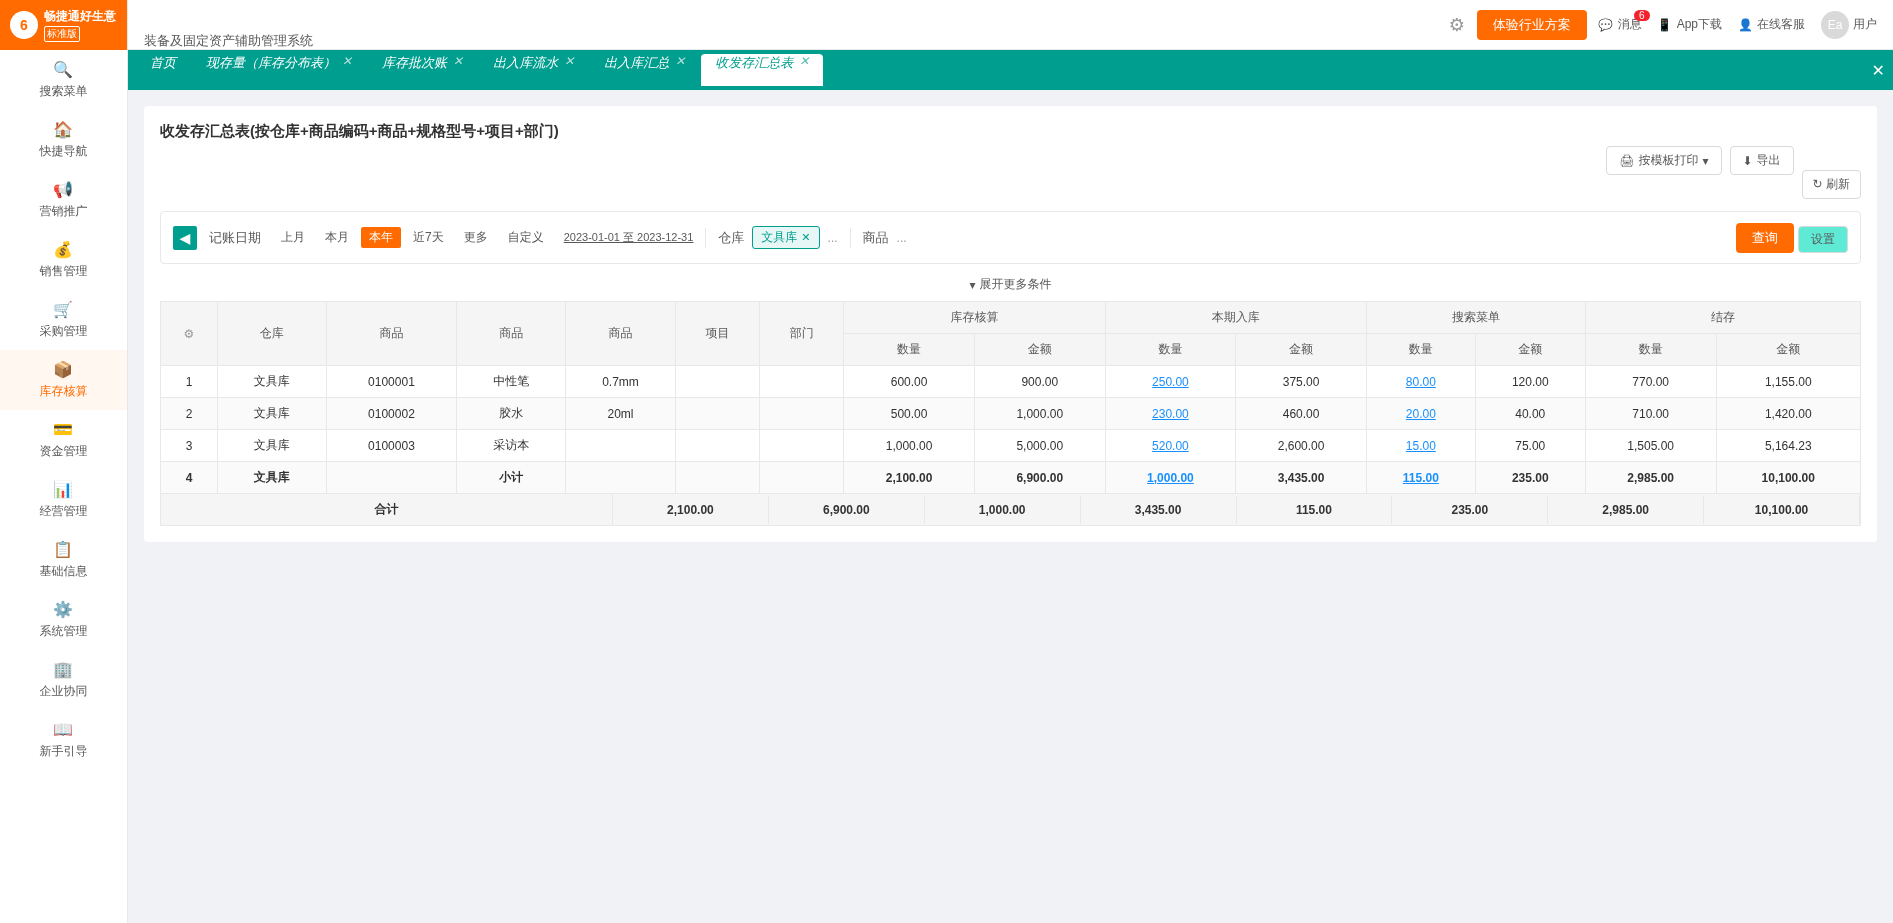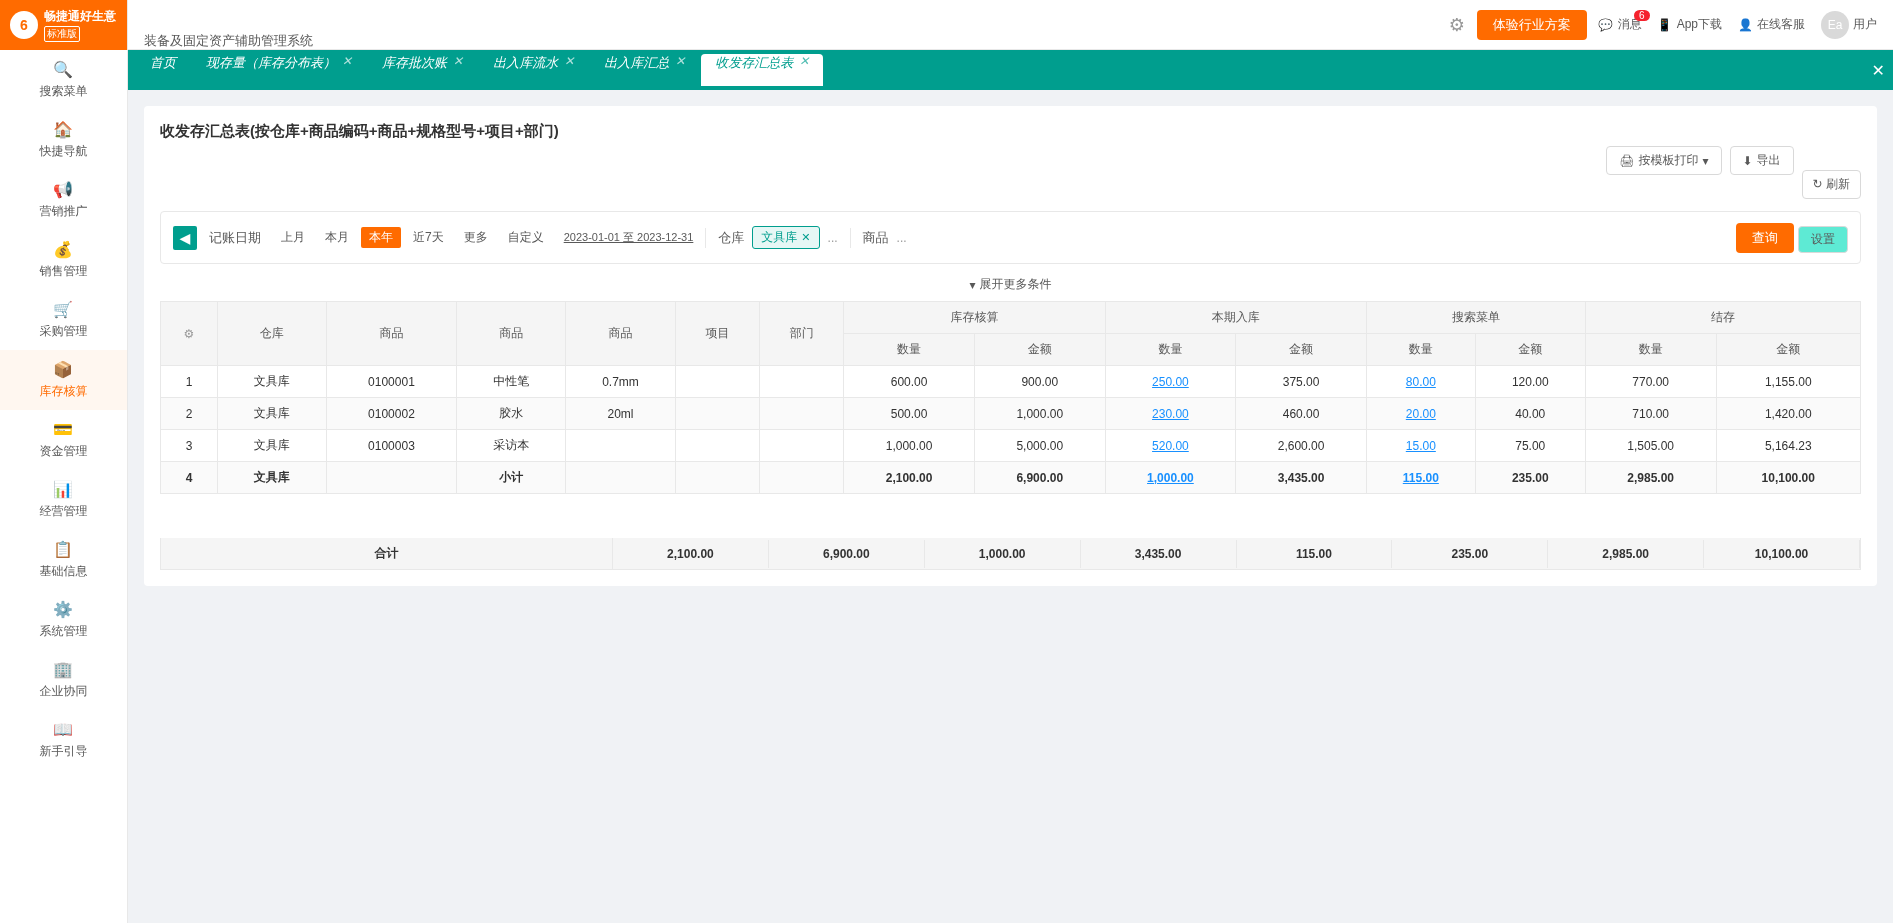--- a/index.html
+++ b/index.html
@@ -72,21 +72,21 @@
     table { width: 100%; border-collapse: collapse; font-size: 12px; }
     th { background: #f5f5f5; color: #595959; font-weight: normal; border: 1px solid #e8e8e8; padding: 7px 8px; text-align: center; white-space: nowrap; }
     td { border: 1px solid #e8e8e8; padding: 7px 8px; text-align: center; color: #333; white-space: nowrap; }
     tr:nth-child(even) td { background: #fafafa; }
     .subtotal-row td { font-weight: bold; background: #f0f9f8; }
     .link-cell { color: #1890ff; text-decoration: underline; cursor: pointer; }
     .settings-icon { cursor: pointer; color: #999; }
 
     
     .table-footer { background: #f5f5f5; border: 1px solid #e8e8e8; border-top: none; }
-    .footer-row { display: flex; align-items: center; margin-top: 44px; }
+    .footer-row { display: flex; align-items: center; }
     .footer-cell { flex: 1; padding: 7px 8px; text-align: center; font-weight: bold; font-size: 12px; border-right: 1px solid #e8e8e8; }
   </style>
 </head>
 <body>
 
 <div class="sidebar">
   <div class="sidebar-logo">
     <div class="sidebar-logo-icon">6</div>
     <div>
       <div style="color:#fff;font-size:12px;font-weight:bold;">畅捷通好生意</div>

